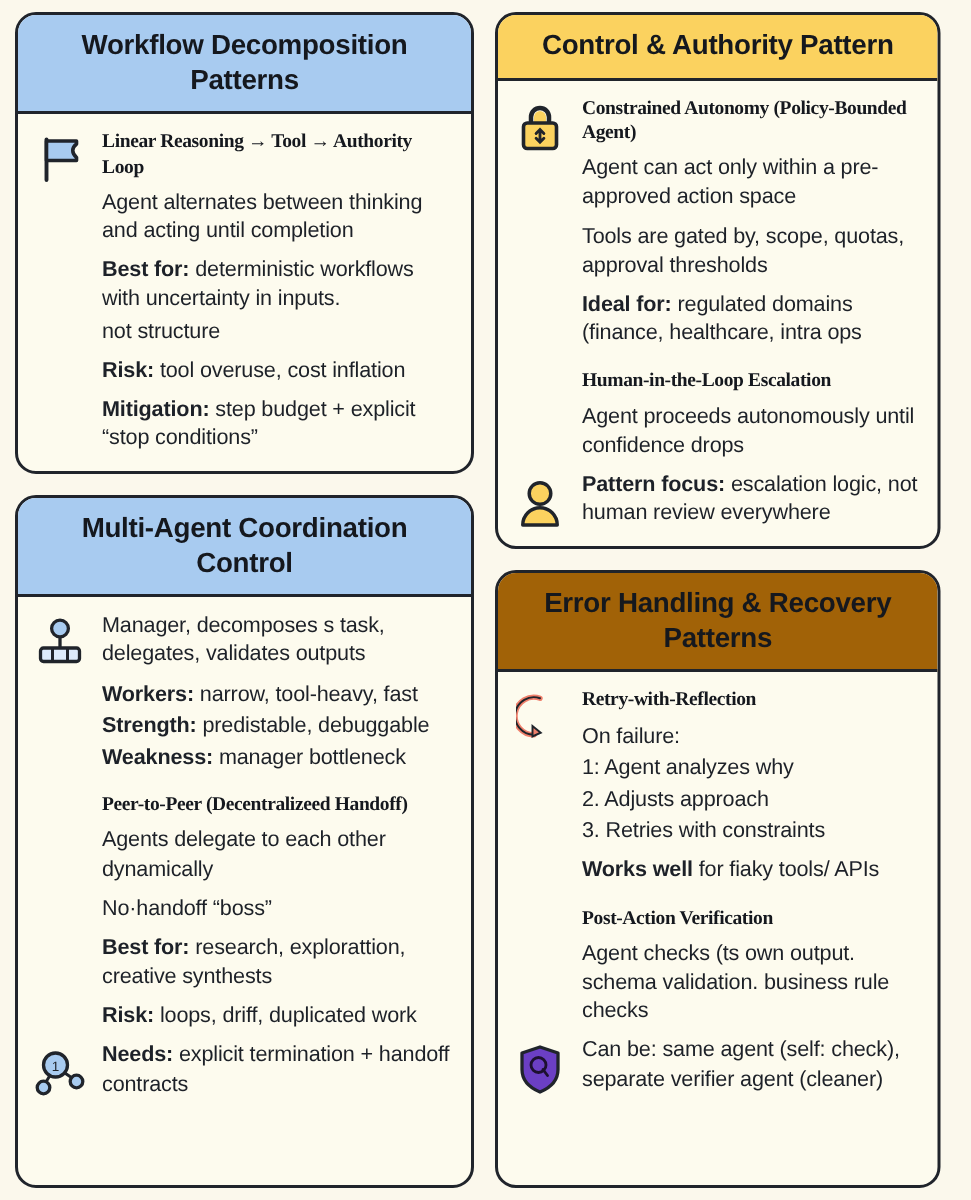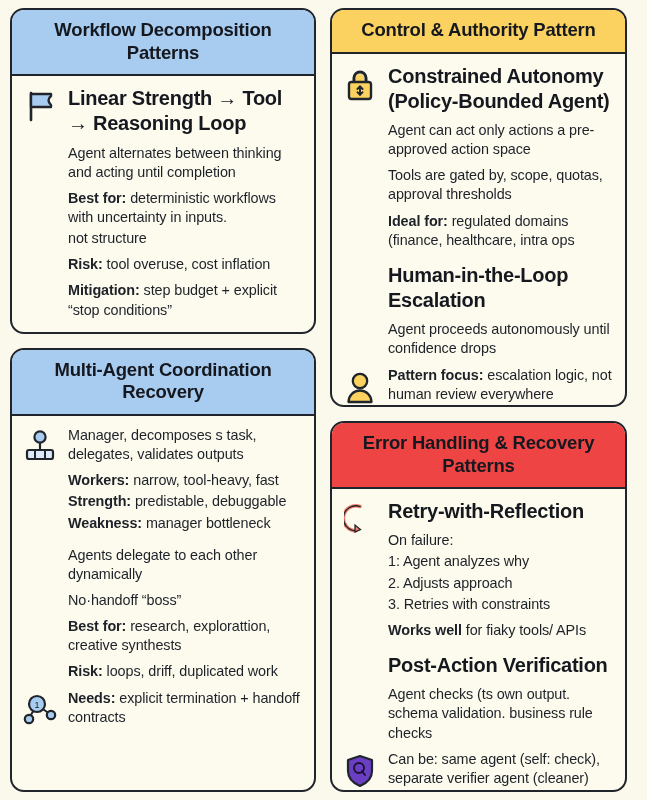--- a/index.html
+++ b/index.html
@@ -44,21 +44,21 @@
     text-align: center;
     font-weight: bold;
     font-size: 18.5px;
     line-height: 1.22;
     letter-spacing: -0.2px;
     color: #15181e;
     border-bottom: 2px solid #20242b;
   }
   .head-blue   { background: #a8cbf0; }
   .head-yellow { background: #fbd25f; }
-  .head-coral  { background: #ef4444; }
+  .head-coral  { background: #a16207; }
 
   .card-body {
     padding: 10px 12px 12px 8px;
     flex: 1 1 auto;
   }
 
   .section {
     display: flex;
     align-items: flex-start;
     gap: 8px;
@@ -69,25 +69,26 @@
     width: 40px;
     min-width: 40px;
     padding-top: 4px;
     display: flex;
     justify-content: center;
   }
   .sec-content { flex: 1 1 auto; min-width: 0; }
 
   .sec-title {
     font-weight: bold;
-    font-size: 20px;
+    font-size: 13px;
     line-height: 1.26;
     letter-spacing: -0.25px;
     color: #15181e;
     margin: 0 0 7px 0;
+    font-family: Liberation Serif, serif;
   }
 
   .line {
     font-size: 14.4px;
     line-height: 1.33;
     color: #1d2128;
     margin: 0 0 7px 0;
     letter-spacing: -0.1px;
   }
   .line:last-child { margin-bottom: 0; }
@@ -106,21 +107,21 @@
       <div class="card-body">
 
         <div class="section">
           <div class="icon-slot">
             <svg width="30" height="32" viewBox="0 0 30 32">
               <path d="M6 3 L6 30" stroke="#20242b" stroke-width="2.6" stroke-linecap="round" fill="none"></path>
               <path d="M6 4 L26 4 L26 6 Q21 10 26 15 L26 17 L6 17 Z" fill="#a8cbf0" stroke="#20242b" stroke-width="2.4" stroke-linejoin="round"></path>
             </svg>
           </div>
           <div class="sec-content">
-            <div class="sec-title">Linear Strength → Tool → Reasoning Loop</div>
+            <div class="sec-title">Linear Reasoning → Tool → Authority Loop</div>
             <p class="line">
               <span>Agent alternates between thinking and acting until completion</span>
             </p>
             <p class="line tight">
               <b>Best for:</b><span> deterministic workflows with uncertainty in inputs.</span>
             </p>
             <p class="line">
               <span>not structure</span>
             </p>
             <p class="line">
@@ -129,21 +130,21 @@
             <p class="line">
               <b>Mitigation:</b><span> step budget + explicit “stop conditions”</span>
             </p>
           </div>
         </div>
 
       </div>
     </div>
 
     <div class="card" style="flex:1 1 auto;">
-      <div class="card-head head-blue">Multi-Agent Coordination Recovery</div>
+      <div class="card-head head-blue">Multi-Agent Coordination Control</div>
       <div class="card-body">
 
         <div class="section">
           <div class="icon-slot">
             <svg width="32" height="34" viewBox="0 0 32 34">
               <circle cx="16" cy="7" r="5.6" fill="#a8cbf0" stroke="#20242b" stroke-width="2.2"></circle>
               <path d="M16 13 L16 20" stroke="#20242b" stroke-width="2.2"></path>
               <rect x="3" y="20" width="26" height="9" rx="2" fill="#ddeafb" stroke="#20242b" stroke-width="2.2"></rect>
               <path d="M11 20 L11 29 M21 20 L21 29" stroke="#20242b" stroke-width="2"></path>
             </svg>
@@ -168,20 +169,21 @@
           <div class="icon-slot">
             <svg width="34" height="34" viewBox="0 0 34 34">
               <path d="M14 12 L6 25 M14 12 L27 21" stroke="#20242b" stroke-width="2"></path>
               <circle cx="14" cy="11" r="8" fill="#a8cbf0" stroke="#20242b" stroke-width="2.2"></circle>
               <text x="14" y="15" font-size="9" font-family="Liberation Sans, sans-serif" text-anchor="middle" fill="#20242b">1</text>
               <circle cx="6" cy="26" r="4.2" fill="#a8cbf0" stroke="#20242b" stroke-width="2.2"></circle>
               <circle cx="28" cy="22" r="4.2" fill="#a8cbf0" stroke="#20242b" stroke-width="2.2"></circle>
             </svg>
           </div>
           <div class="sec-content">
+            <div class="sec-title">Peer-to-Peer (Decentralizeed Handoff)</div>
             <p class="line">
               <span>Agents delegate to each other dynamically</span>
             </p>
             <p class="line">
               <span>No·handoff “boss”</span>
             </p>
             <p class="line">
               <b>Best for:</b><span> research, explorattion, creative synthests</span>
             </p>
             <p class="line">
@@ -209,21 +211,21 @@
             <svg width="30" height="34" viewBox="0 0 30 34">
               <path d="M9 14 L9 10 a6 6 0 0 1 12 0 L21 14" fill="none" stroke="#20242b" stroke-width="3"></path>
               <path d="M11 14 L11 10 a4 4 0 0 1 8 0 L19 14" fill="#fbd25f" stroke="none"></path>
               <rect x="4" y="14" width="22" height="17" rx="2.5" fill="#fbd25f" stroke="#20242b" stroke-width="2.4"></rect>
               <path d="M15 19 L15 26 M12.4 21 L15 18.4 L17.6 21 M12.4 24.2 L15 26.8 L17.6 24.2" stroke="#20242b" stroke-width="1.9" fill="none" stroke-linecap="round"></path>
             </svg>
           </div>
           <div class="sec-content">
             <div class="sec-title">Constrained Autonomy (Policy-Bounded Agent)</div>
             <p class="line">
-              <span>Agent can act only actions a pre-approved action space</span>
+              <span>Agent can act only within a pre-approved action space</span>
             </p>
             <p class="line">
               <span>Tools are gated by, scope, quotas, approval thresholds</span>
             </p>
             <p class="line">
               <b>Ideal for:</b><span> regulated domains (finance, healthcare, intra ops</span>
             </p>
           </div>
         </div>
 

